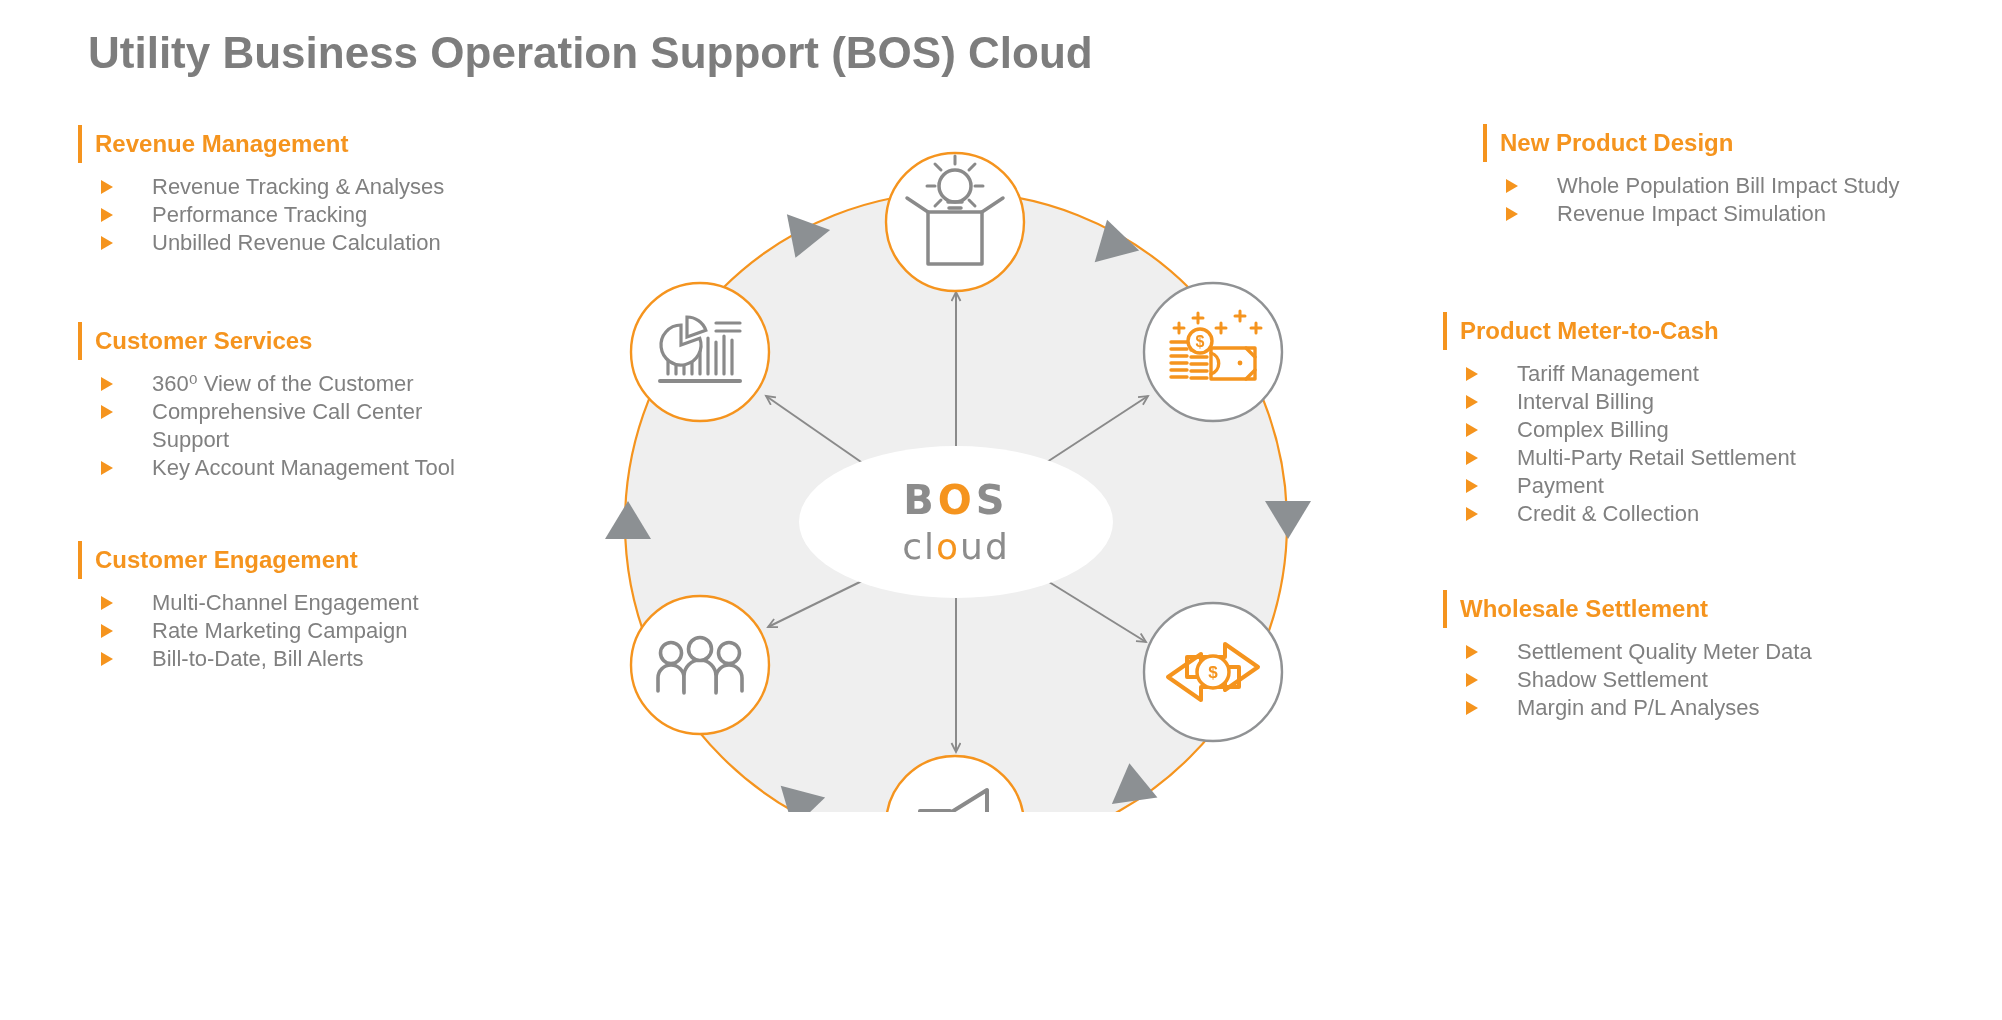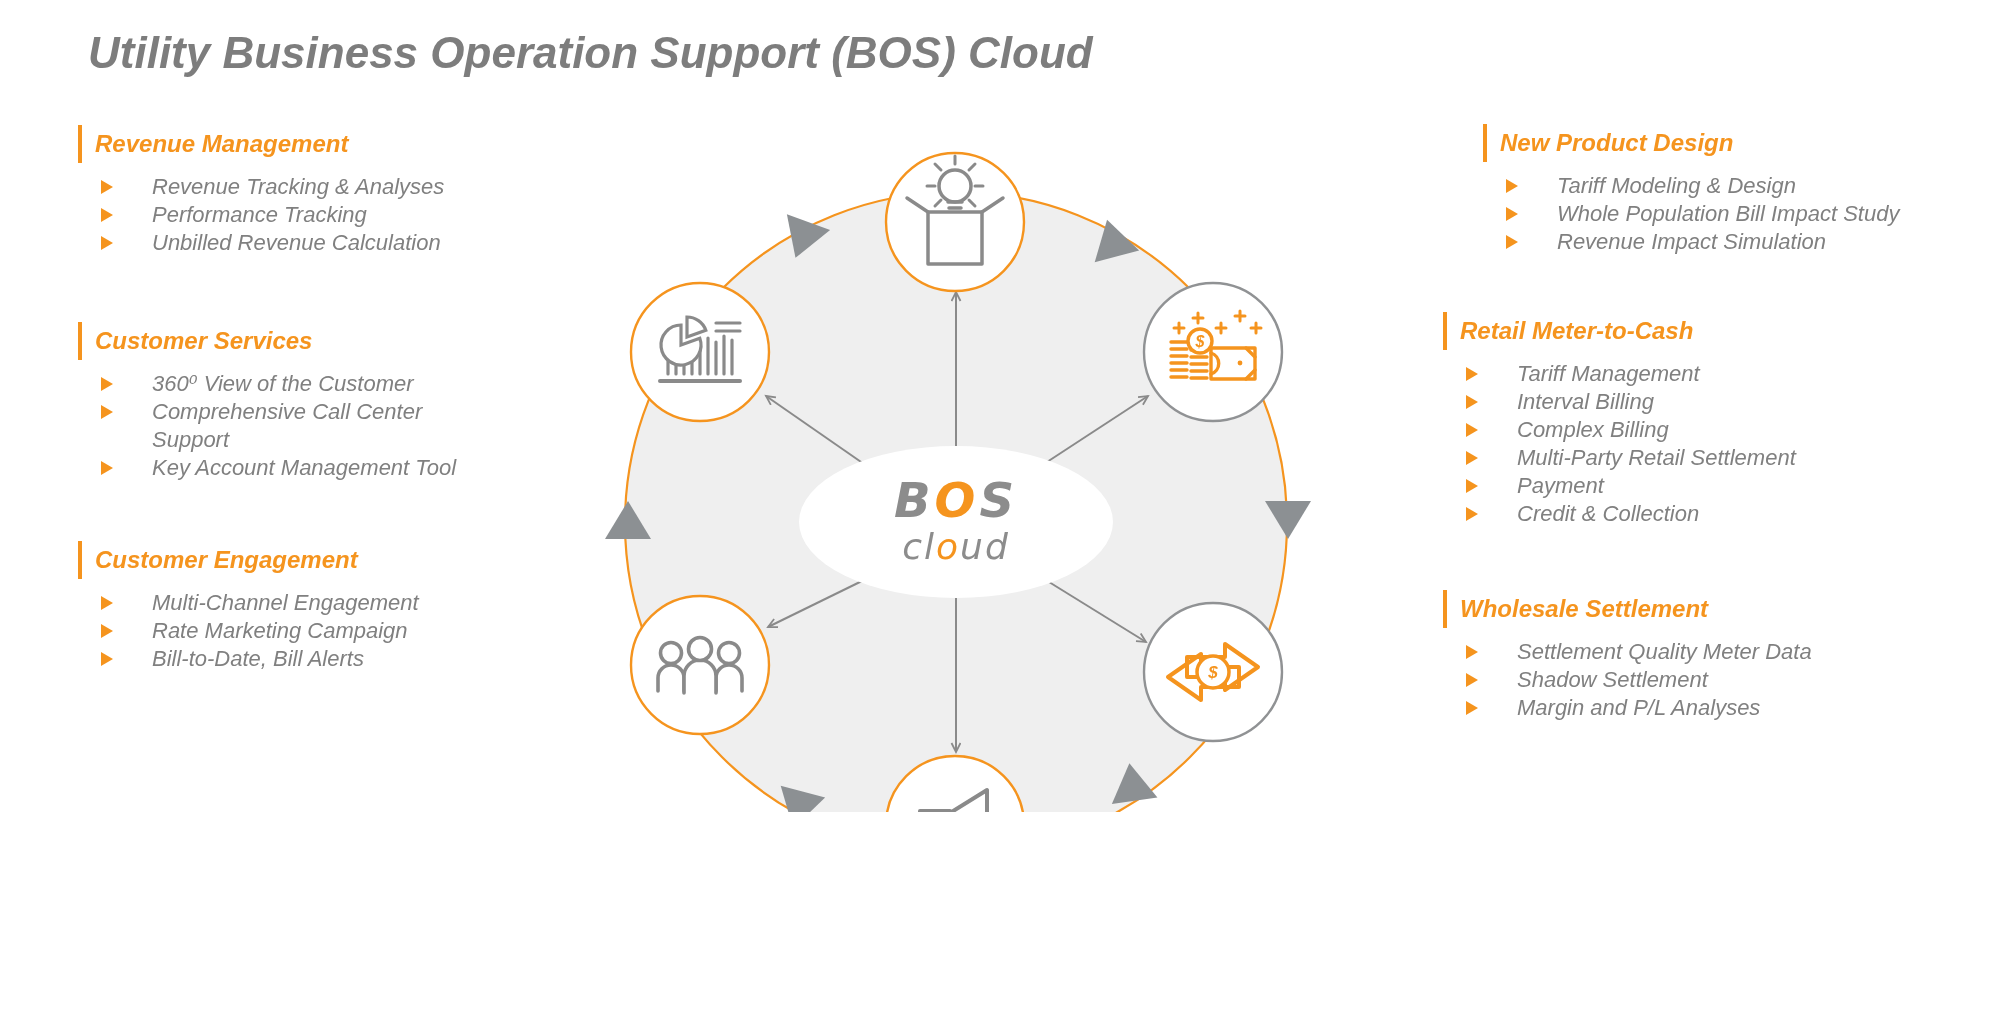--- a/index.html
+++ b/index.html
@@ -1,35 +1,35 @@
 <!DOCTYPE html>
 <html><head>
 <meta charset="utf-8">
 <style>
   html,body{margin:0;padding:0;background:#fff;}
   .stage{position:relative;width:2002px;height:812px;background:#fff;overflow:hidden;
-         font-family:"Liberation Sans","DejaVu Sans",sans-serif;font-style:italic;}
+         font-family:"Liberation Sans","DejaVu Sans",sans-serif;}
   .page-title{position:absolute;left:88px;top:28px;margin:0;font-size:44px;font-weight:bold;
               color:#7d7d7d;letter-spacing:0px;}
   
   .sec{position:absolute;}
   .sec h2{position:relative;margin:0;font-size:24px;font-weight:bold;color:#F5941E;line-height:30px;}
   .sec h2::before{content:"";position:absolute;left:-17px;top:-4px;bottom:-4px;width:4px;background:#F5941E;}
   .sec ul{list-style:none;margin:14px 0 0 0;padding:0;}
   .sec li{position:relative;padding-left:57px;font-size:22px;line-height:28px;color:#808080;}
   .tri{position:absolute;left:6px;top:7px;width:0;height:0;
        border-left:12px solid #F5941E;border-top:7px solid transparent;border-bottom:7px solid transparent;}
   .left-col .sec{left:95px;width:430px;}
   .right-col .sec{left:1460px;width:480px;}
   .wrap2{max-width:275px;}
   
   .diagram{position:absolute;left:0;top:0;}
   .logo{position:absolute;left:956px;top:520px;transform:translate(-50%,-50%);text-align:center;
         color:#8C8C8C;}
-  .logo-bos{font-family:"DejaVu Sans",sans-serif;font-size:48px;font-weight:600;letter-spacing:4px;line-height:54px;}
+  .logo-bos{font-family:"DejaVu Sans",sans-serif;font-size:40px;font-weight:600;letter-spacing:4px;line-height:54px;}
   .logo-cloud{font-family:"DejaVu Sans",sans-serif;font-size:36px;font-weight:400;letter-spacing:2px;line-height:40px;margin-top:0px;}
   .logo .o{color:#F5941E;}
 </style>
 </head>
 <body>
 
 <div class="stage">
 
   <h1 class="page-title">Utility Business Operation Support (BOS) Cloud</h1>
 
@@ -61,28 +61,27 @@
         <li><span class="tri"></span><span>Bill-to-Date, Bill Alerts</span></li>
       </ul>
     </div>
   </div>
 
   <div class="right-col">
 
     <div class="sec" style="top:128px;margin-left:40px;">
       <h2>New Product Design</h2>
       <ul>
-        <li><span class="tri"></span><span>Tariff Modeling &amp; Design</span></li>
         <li><span class="tri"></span><span>Whole Population Bill Impact Study</span></li>
         <li><span class="tri"></span><span>Revenue Impact Simulation</span></li>
       </ul>
     </div>
 
     <div class="sec" style="top:316px;">
-      <h2>Retail Meter-to-Cash</h2>
+      <h2>Product Meter-to-Cash</h2>
       <ul>
         <li><span class="tri"></span><span>Tariff Management</span></li>
         <li><span class="tri"></span><span>Interval Billing</span></li>
         <li><span class="tri"></span><span>Complex Billing</span></li>
         <li><span class="tri"></span><span>Multi-Party Retail Settlement</span></li>
         <li><span class="tri"></span><span>Payment</span></li>
         <li><span class="tri"></span><span>Credit &amp; Collection</span></li>
       </ul>
     </div>
 

